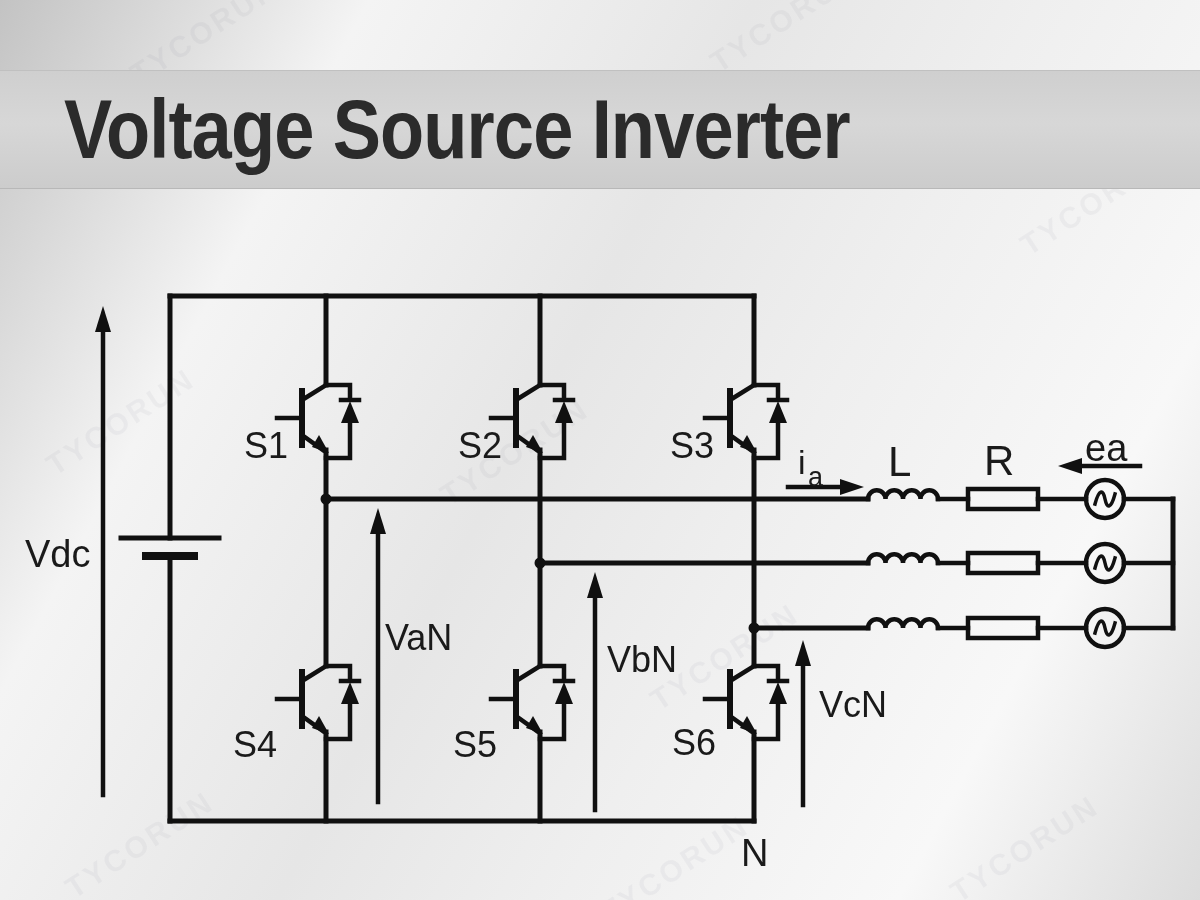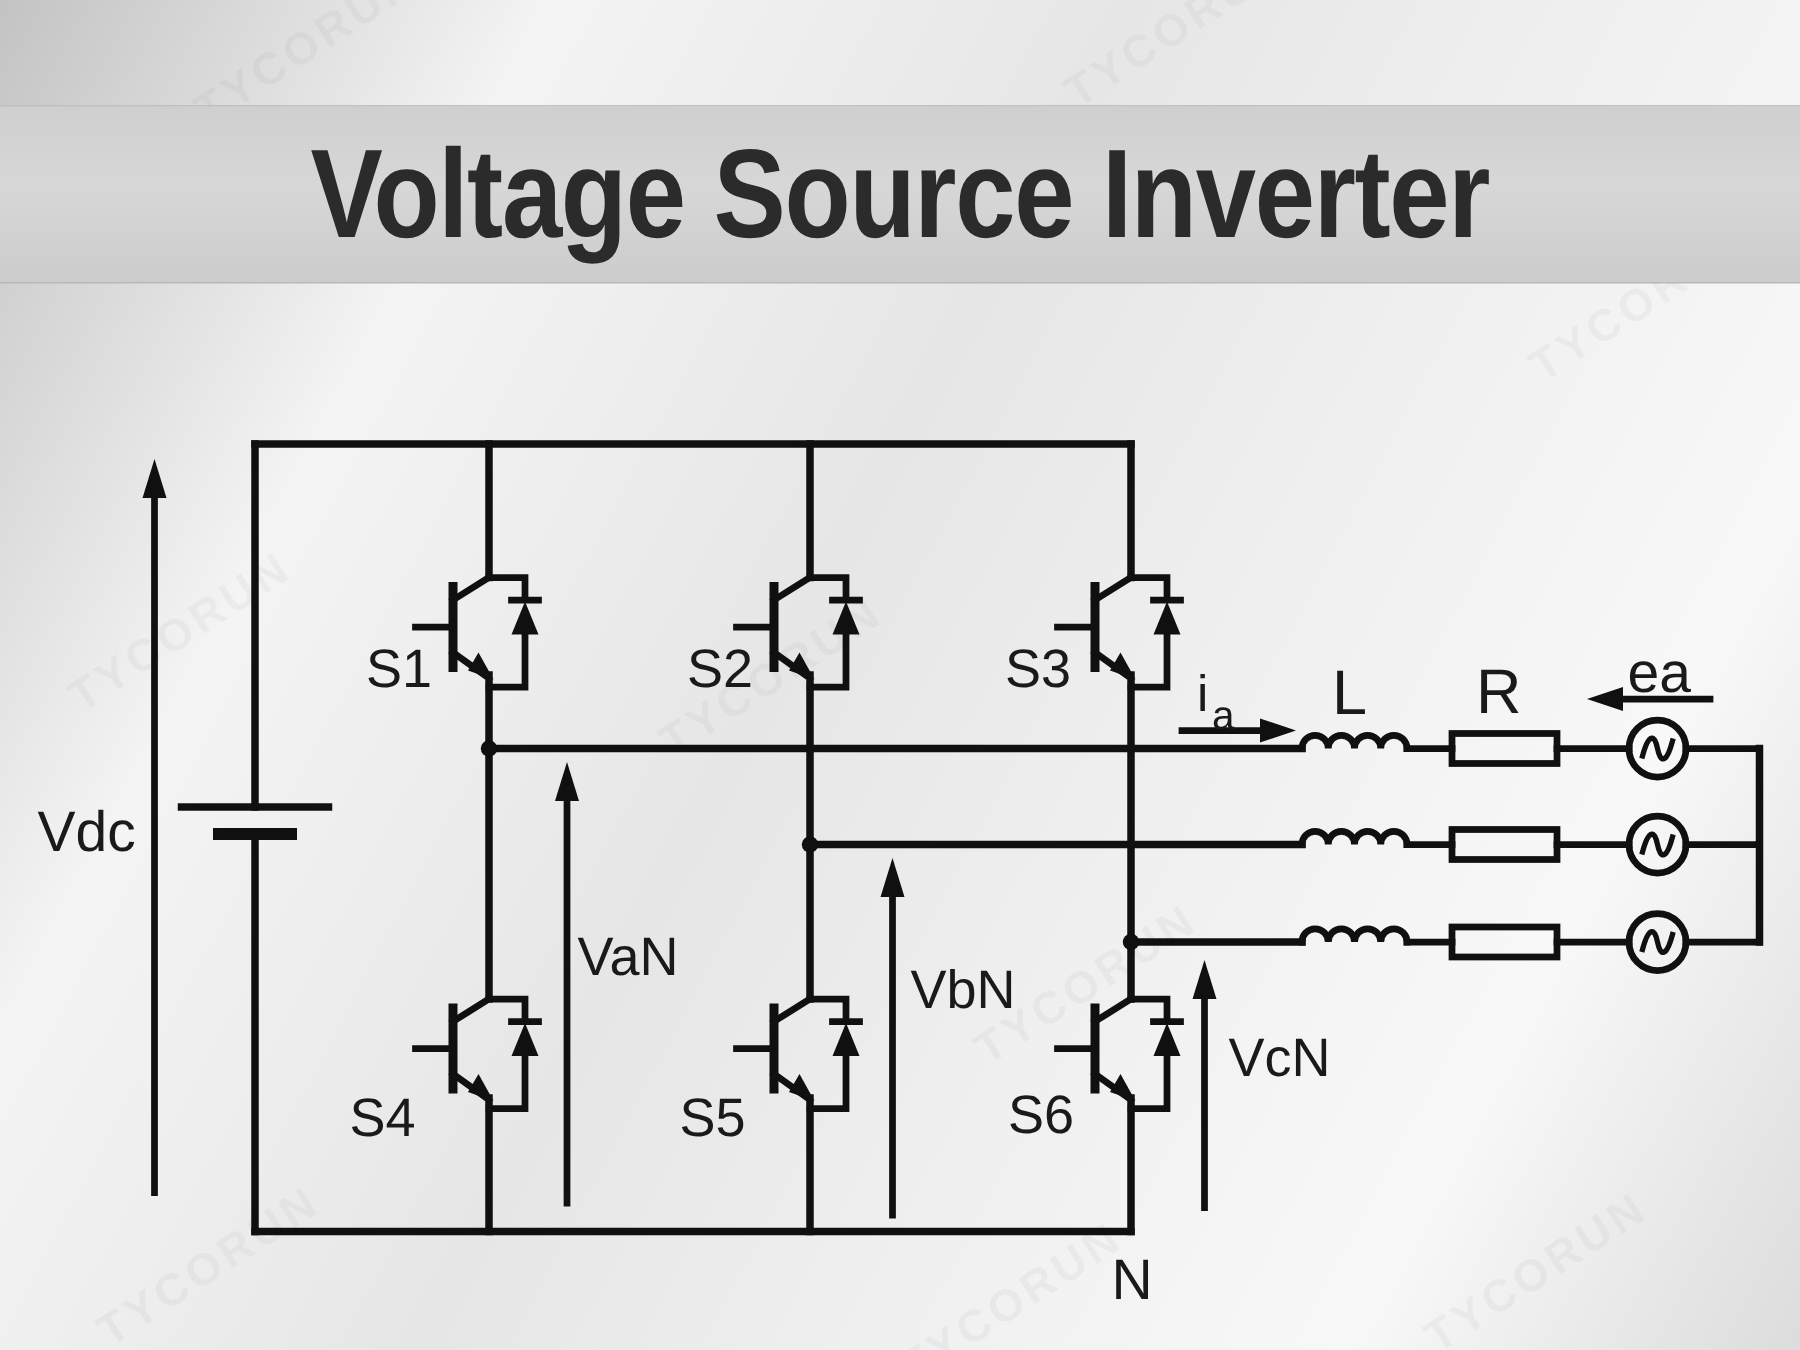--- a/index.html
+++ b/index.html
@@ -9,21 +9,21 @@
     font-family:"Liberation Sans",sans-serif;
   }
   .watermark{
     position:absolute;color:#5a5a72;opacity:.05;font-size:30px;font-weight:bold;
     letter-spacing:3px;transform:rotate(-33deg);white-space:nowrap;pointer-events:none;
   }
   .banner{
     position:absolute;left:0;top:70px;width:1200px;height:117px;
     background:linear-gradient(180deg,#cfcfcf 0%,#d7d7d7 45%,#cccccc 100%);
     border-top:1px solid #c0c0c0;border-bottom:1px solid #b8b8b8;
-    display:flex;align-items:center;justify-content:center;
+    display:flex;align-items:center;
   }
   .banner h1{
     margin:0;color:var(--title,#2b2b2b);font-size:84px;font-weight:bold;
     letter-spacing:-1px;transform:scaleX(.86);transform-origin:center;white-space:nowrap;
   }
   svg.circuit{position:absolute;left:0;top:0;}
   .wire{stroke:var(--line,#101010);stroke-width:5;fill:none;stroke-linecap:square;}
   .w45{stroke-width:4.5;}
   .w35{stroke-width:3.5;}
   .w8{stroke-width:8;}

